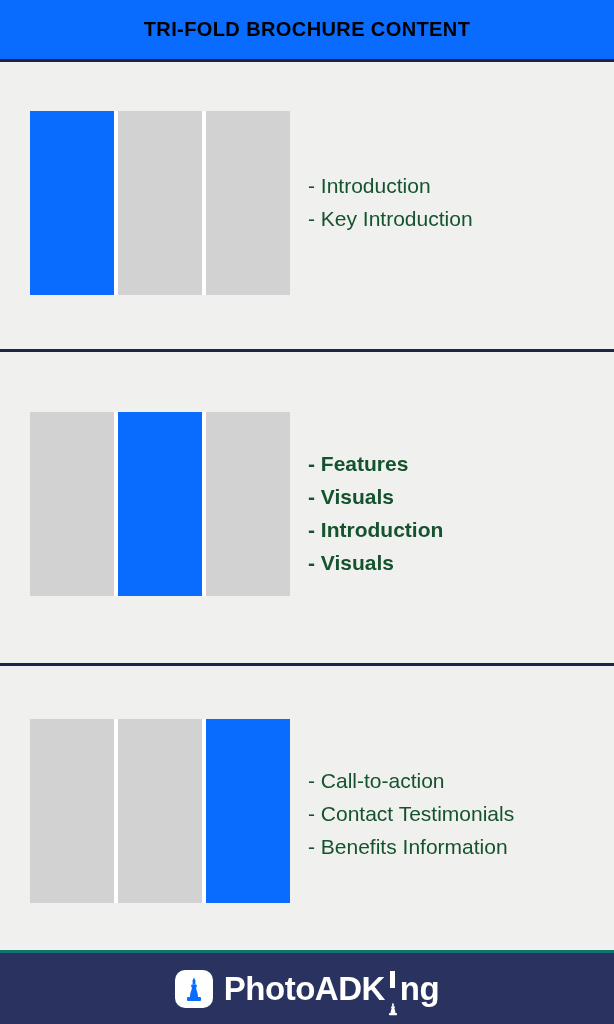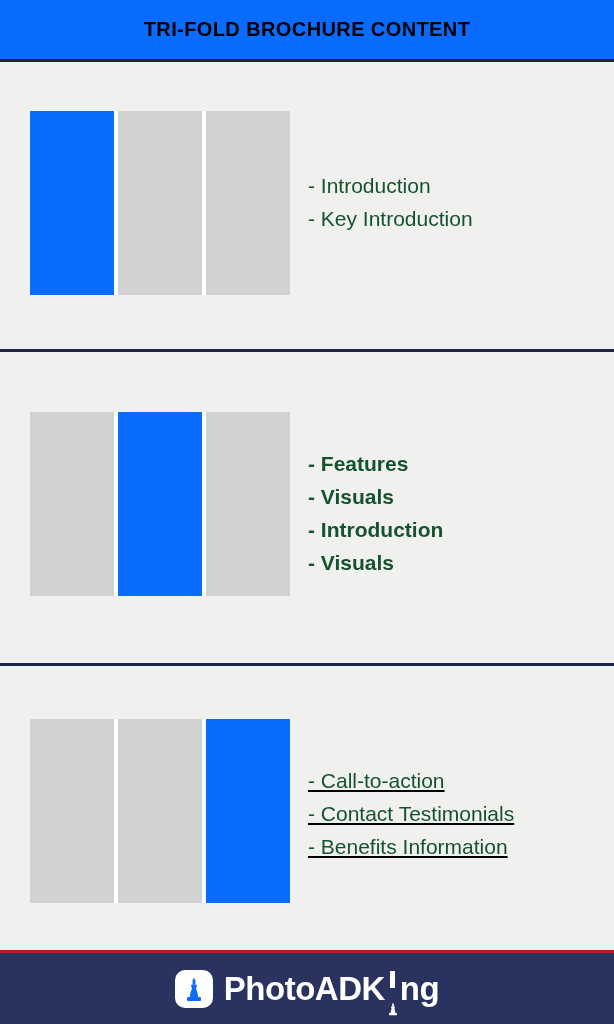--- a/index.html
+++ b/index.html
@@ -72,40 +72,40 @@
   .panel.active { background:#0a6bff; }
 
   
   .list {
     position:absolute;
     left:308px;
     width:300px;
   }
   .sec1 .list { top:104px; }
   .sec2 .list { top:95px; }
-  .sec3 .list { top:98px;text-decoration:underline; }
+  .sec3 .list { top:98px; }
 
   .list-item {
     color:#14532d;
     font-size:21px;
     line-height:33px;
     white-space:nowrap;
   }
 
   
   .footer {
     position:absolute;
     left:0; top:950px;
     width:614px; height:74px;
     background:#2a3260;
     display:flex;
     align-items:center;
     justify-content:center;
     gap:11px;
-    border-top:3px solid #b91c1c;
+    border-top:3px solid #0f766e;
   }
   .logo-mark {
     width:38px; height:38px;
     background:#ffffff;
     border-radius:10px;
     display:flex;
     align-items:center;
     justify-content:center;
     flex:none;
   }

